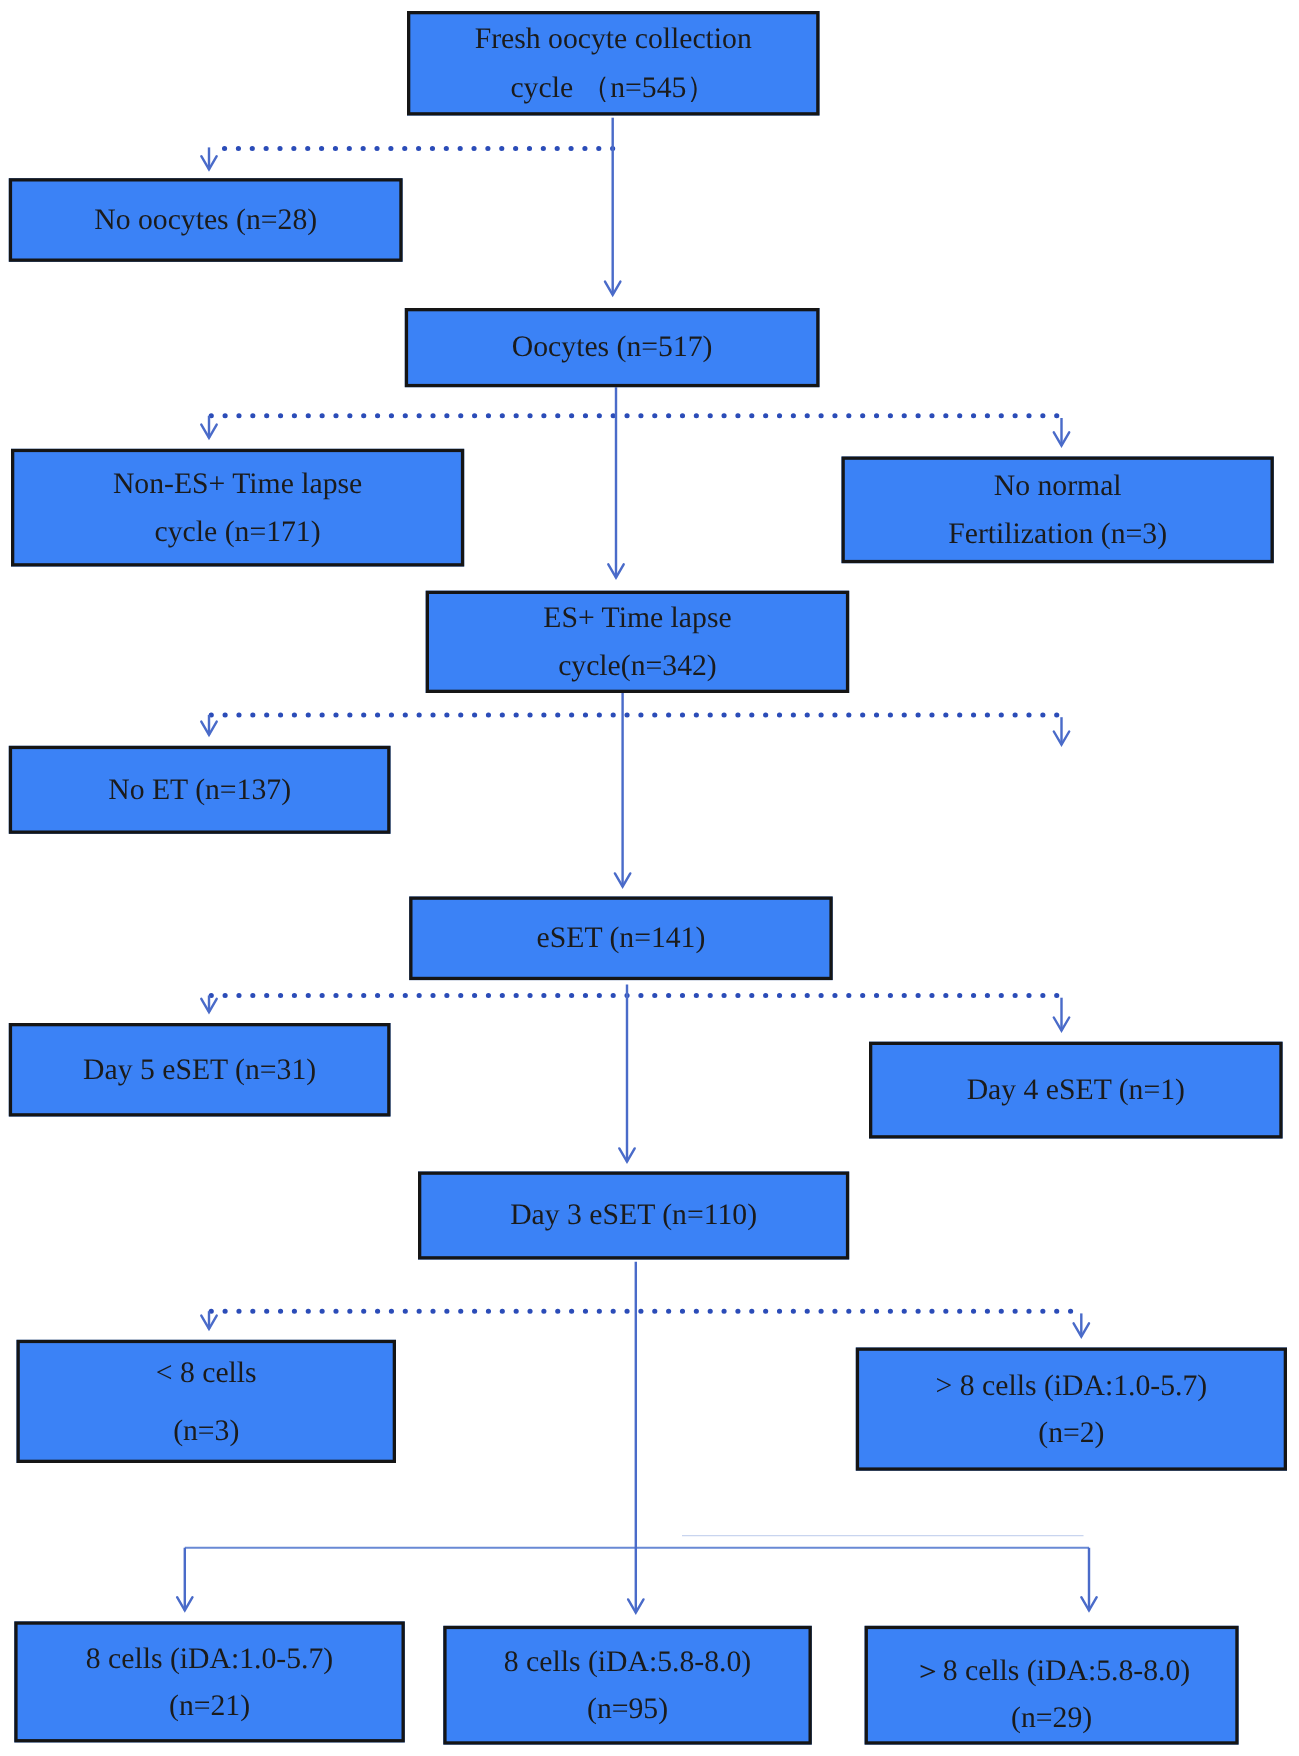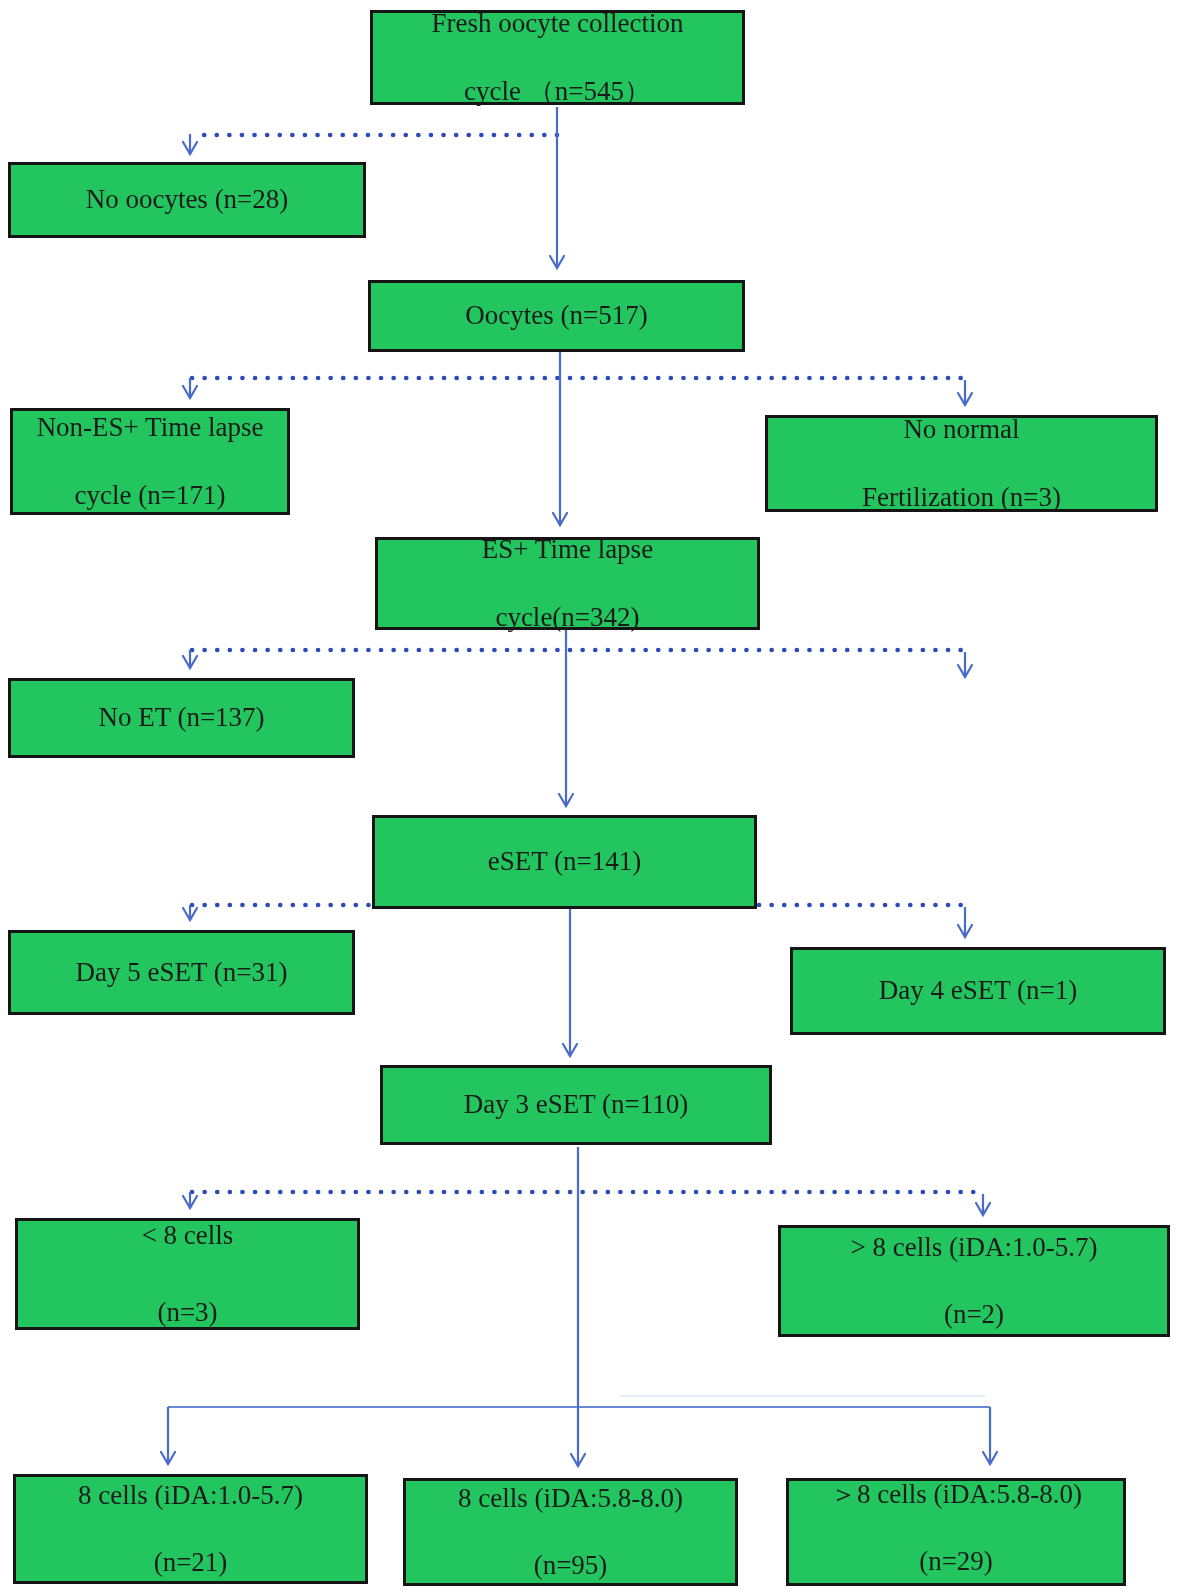--- a/index.html
+++ b/index.html
@@ -13,45 +13,44 @@
     overflow: hidden;
   }
   #connectors {
     position: absolute;
     left: 0; top: 0;
     width: 1181px; height: 1596px;
     pointer-events: none;
   }
   .flow-box {
     position: absolute;
-    background: #22c55e;
+    background: #3b82f6;
     border: 3px solid #151515;
     display: flex;
     flex-direction: column;
     align-items: center;
     justify-content: center;
     text-align: center;
     font-size: 27px;
     line-height: 1.6;
     box-sizing: border-box;
     z-index: 2;
-    gap: 24px;
   }
   .flow-box .line { white-space: nowrap; }
   .gap-lg { line-height: 1.95; }
   
   .pos-fresh        { left: 370px; top: 10px;   width: 375px; height: 95px;  }
   .pos-no-oocytes   { left: 8px;   top: 162px;  width: 358px; height: 76px;  }
   .pos-oocytes      { left: 368px; top: 280px;  width: 377px; height: 72px;  }
-  .pos-non-es       { left: 10px;  top: 408px;  width: 280px; height: 107px; }
+  .pos-non-es       { left: 10px;  top: 408px;  width: 412px; height: 107px; }
   .pos-no-fert      { left: 765px; top: 415px;  width: 393px; height: 97px;  }
-  .pos-es-lapse     { left: 375px; top: 537px;  width: 385px; height: 93px;  }
+  .pos-es-lapse     { left: 387px; top: 537px;  width: 385px; height: 93px;  }
   .pos-no-et        { left: 8px;   top: 678px;  width: 347px; height: 80px;  }
   .pos-double-et    { left: 785px; top: 687px;  width: 383px; height: 85px;  }
-  .pos-eset         { left: 372px; top: 815px;  width: 385px; height: 94px;  }
+  .pos-eset         { left: 372px; top: 815px;  width: 385px; height: 76px;  }
   .pos-day5         { left: 8px;   top: 930px;  width: 347px; height: 85px;  }
   .pos-day4         { left: 790px; top: 947px;  width: 376px; height: 88px;  }
   .pos-day3         { left: 380px; top: 1065px; width: 392px; height: 80px;  }
   .pos-lt8          { left: 15px;  top: 1218px; width: 345px; height: 112px; }
   .pos-gt8-low      { left: 778px; top: 1225px; width: 392px; height: 112px; }
   .pos-8c-low       { left: 13px;  top: 1474px; width: 355px; height: 110px; }
   .pos-8c-high      { left: 403px; top: 1478px; width: 335px; height: 108px; }
   .pos-gt8-high     { left: 786px; top: 1478px; width: 340px; height: 108px; justify-content: flex-end; }
 </style>
 </head>

